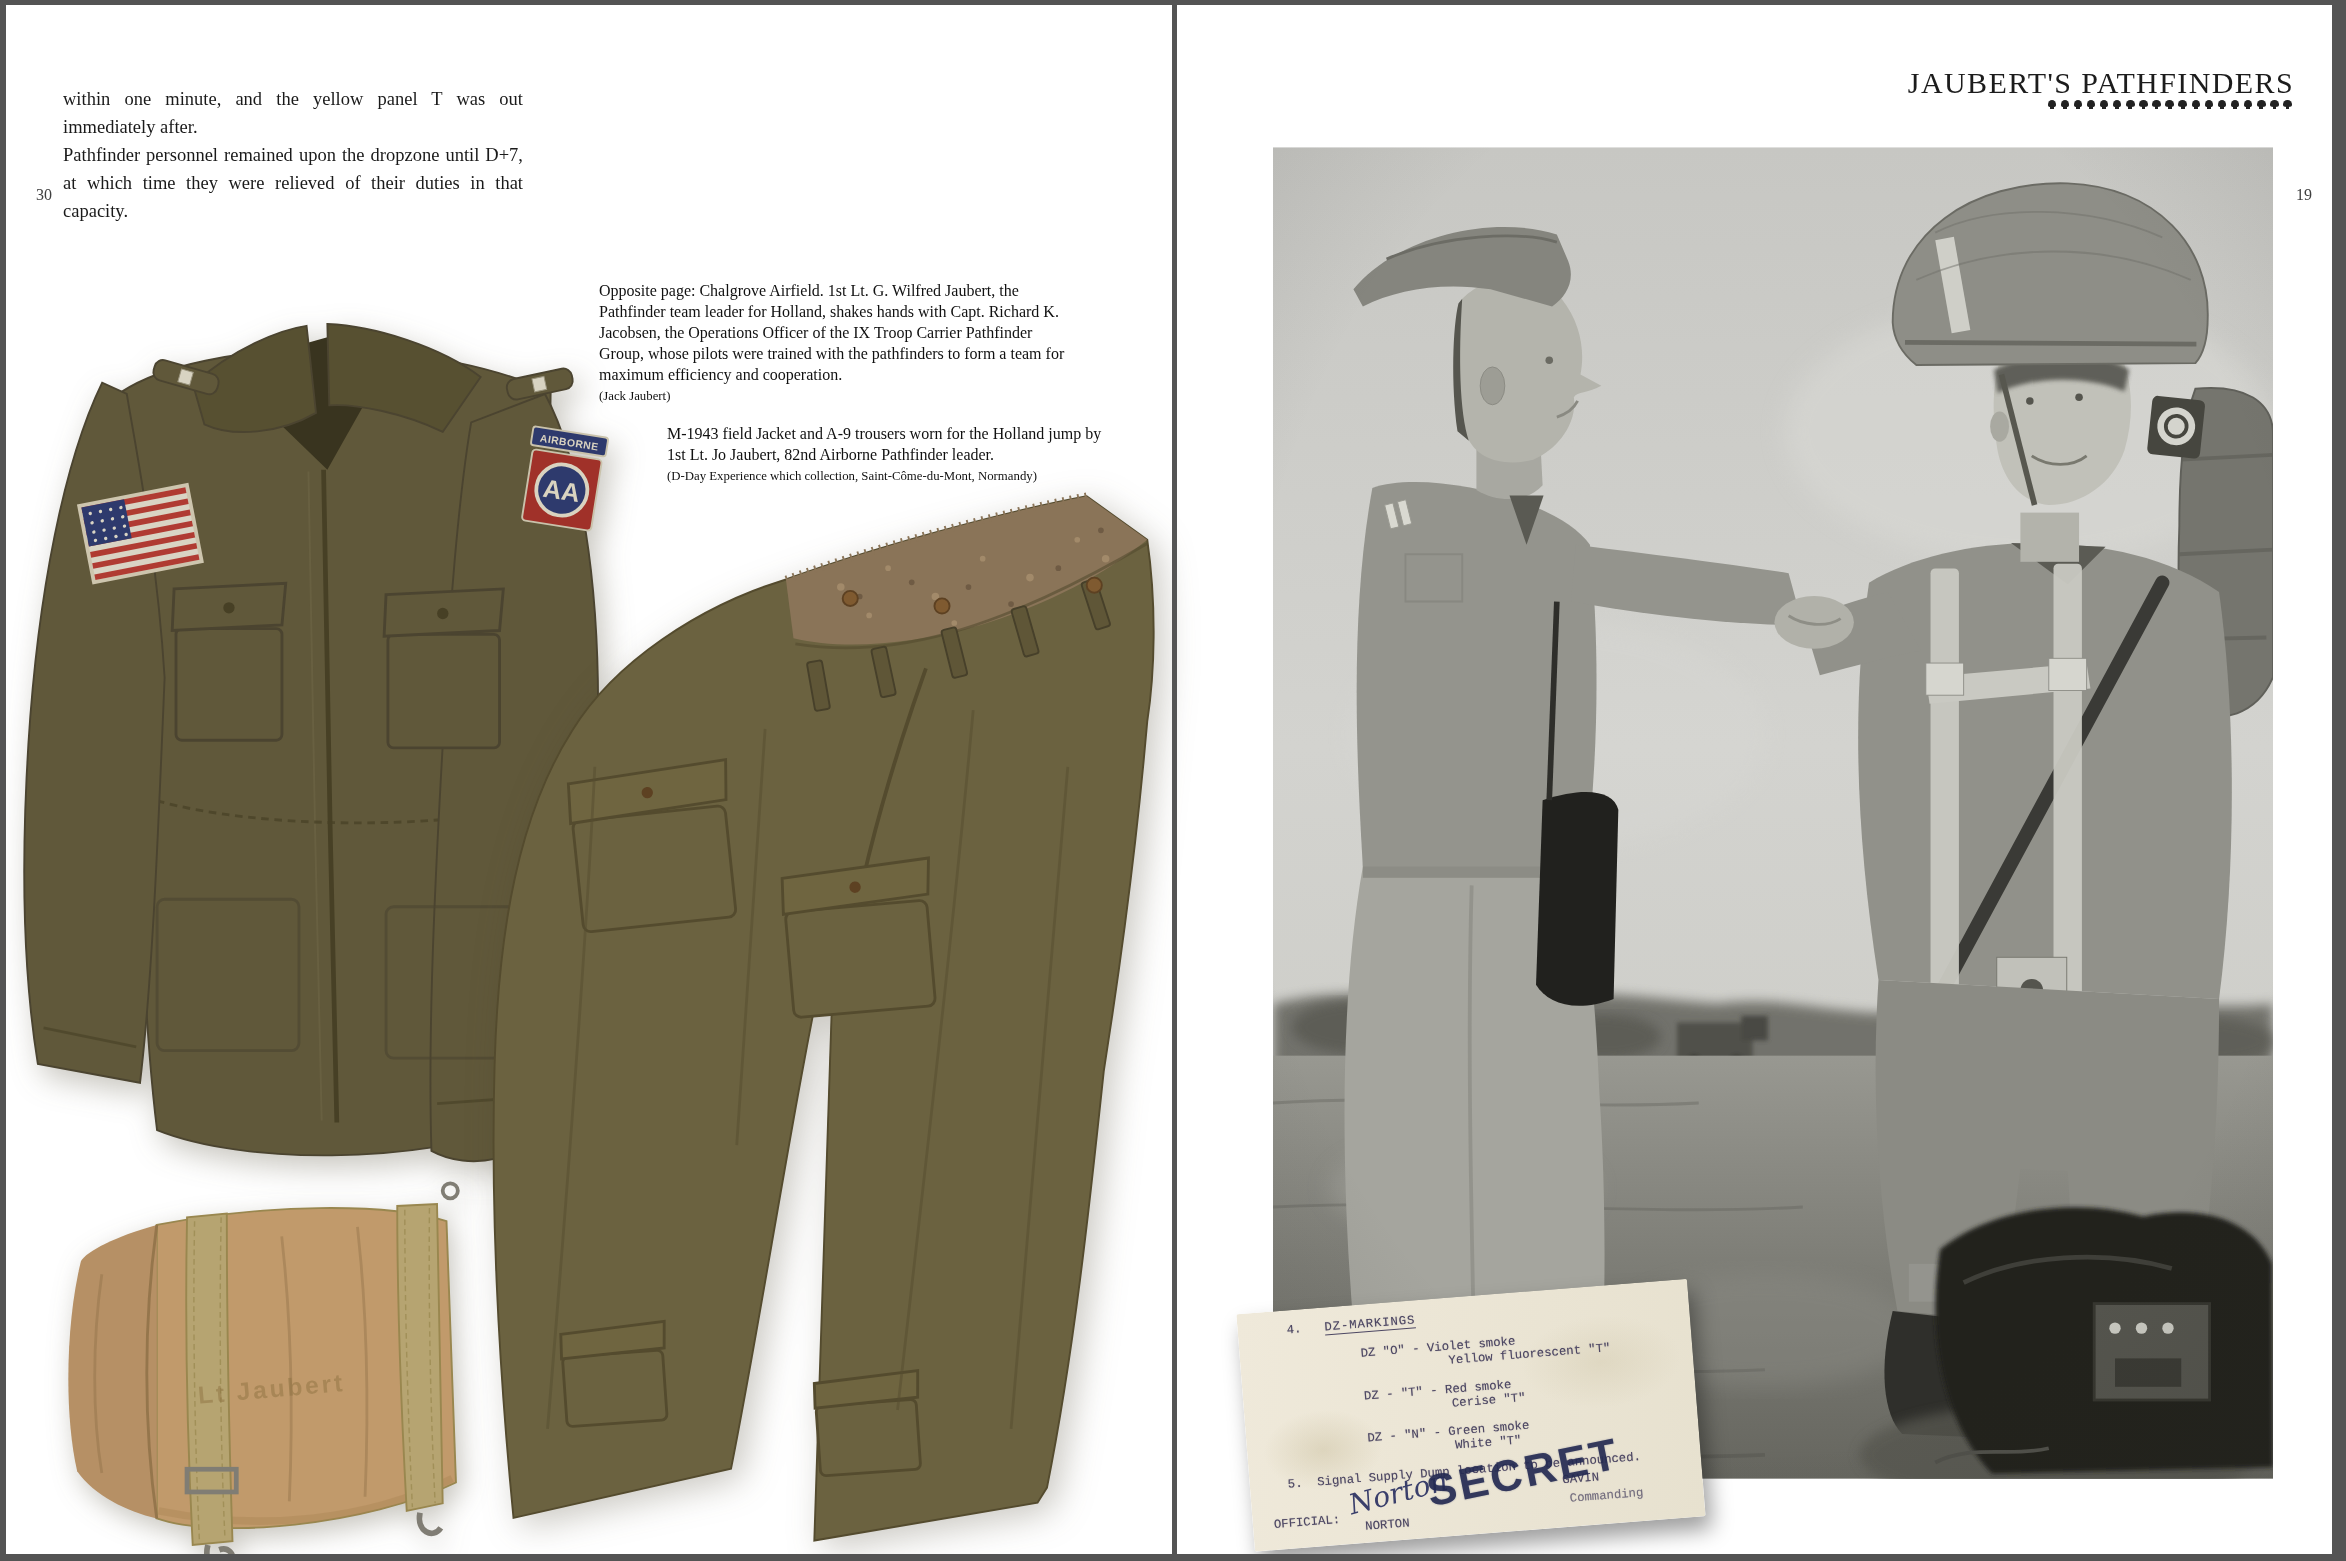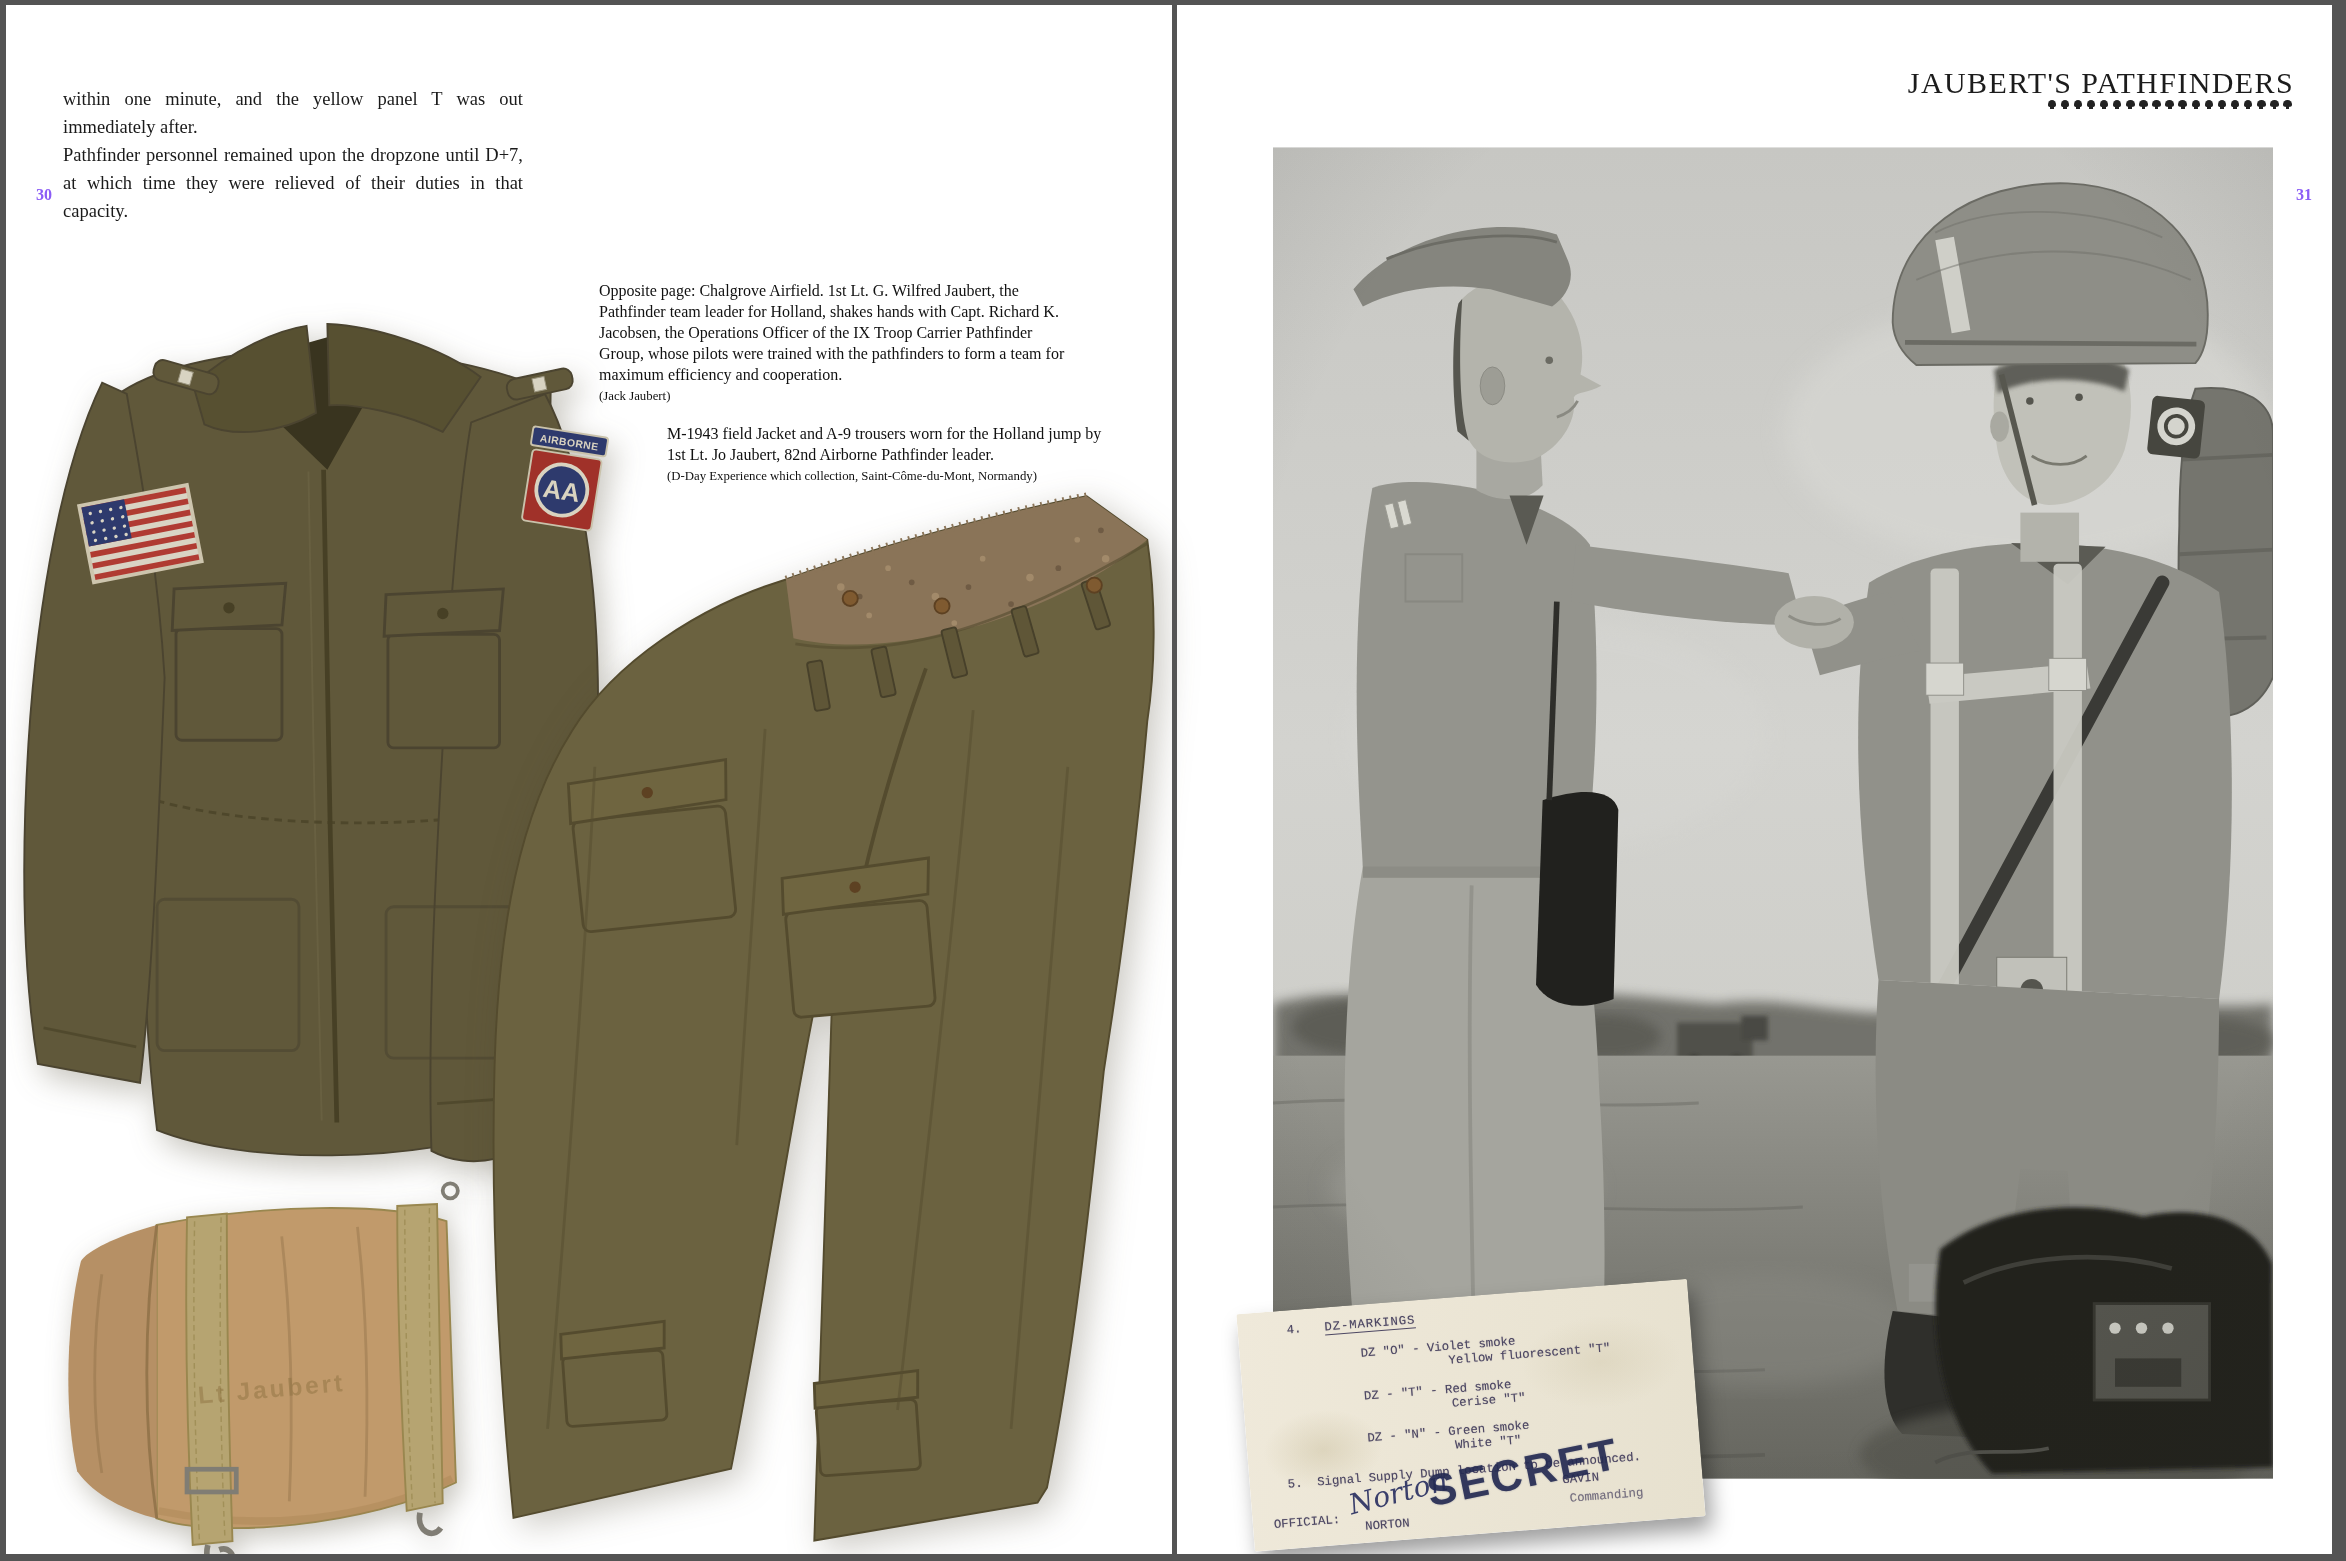--- a/index.html
+++ b/index.html
@@ -6,21 +6,21 @@
   .stage{position:relative;width:2347px;height:1561px;background:#ffffff;overflow:hidden;
          font-family:"Liberation Serif", serif;color:#1a1a1a;}
   
   .frame{position:absolute;background:#545454;z-index:50;}
   #frame-top{left:0;top:0;width:2347px;height:4.7px;}
   #frame-left{left:0;top:0;width:5.7px;height:1561px;}
   #frame-right{left:2332px;top:0;width:15px;height:1561px;}
   #frame-bottom{left:0;top:1554px;width:2347px;height:7.6px;}
   #gutter{position:absolute;left:1172px;top:0;width:4.7px;height:1561px;background:#545454;z-index:40;}
 
-  .pagenum{position:absolute;font-size:16px;color:#8b5cf6;font-weight:bold;}
+  .pagenum{position:absolute;font-size:16px;color:#404040;}
   #pn30{left:36px;top:186px;}
   #pn31{left:2296px;top:186px;}
 
   .textcols{position:absolute;left:63px;top:85px;width:999px;display:flex;gap:79px;}
   .col{width:460px;font-size:18.5px;line-height:28px;text-align:justify;}
   .col p{margin:0;}
 
   .caption{position:absolute;font-size:16px;line-height:21px;color:#111;}
   #caption1{left:599px;top:280px;width:481px;}
   #caption2{left:667px;top:423px;width:450px;}
@@ -272,21 +272,21 @@
       <path d="M396,362 C392,382 410,390 418,378" stroke-width="6"></path>
       <circle cx="428" cy="22" r="8" stroke-width="4"></circle>
     </g>
     <text transform="translate(240,240) rotate(-5)" text-anchor="middle" font-family="Liberation Sans, sans-serif" font-size="26" font-weight="bold" fill="#8a6f3e" opacity=".45" letter-spacing="3">Lt Jaubert</text>
   </svg>
 
   <div class="hdr">JAUBERT'S PATHFINDERS</div>
   <div class="glyphrow">
     <span class="pglyph"></span><span class="pglyph"></span><span class="pglyph"></span><span class="pglyph"></span><span class="pglyph"></span><span class="pglyph"></span><span class="pglyph"></span><span class="pglyph"></span><span class="pglyph"></span><span class="pglyph"></span><span class="pglyph"></span><span class="pglyph"></span><span class="pglyph"></span><span class="pglyph"></span><span class="pglyph"></span><span class="pglyph"></span><span class="pglyph"></span><span class="pglyph"></span><span class="pglyph"></span>
   </div>
-  <div class="pagenum" id="pn31">31</div>
+  <div class="pagenum" id="pn31">19</div>
 
   <svg id="photo" viewBox="0 0 1057 1407">
     <defs>
       <linearGradient id="sky" x1="0" y1="0" x2="0" y2="1">
         <stop offset="0" stop-color="#c7c7c3"></stop>
           <stop offset=".45" stop-color="#d3d3cf"></stop>
         <stop offset=".75" stop-color="#cdcdc8"></stop>
           <stop offset="1" stop-color="#c6c6c1"></stop>
       </linearGradient>
       <linearGradient id="ground" x1="0" y1="0" x2="0" y2="1">

